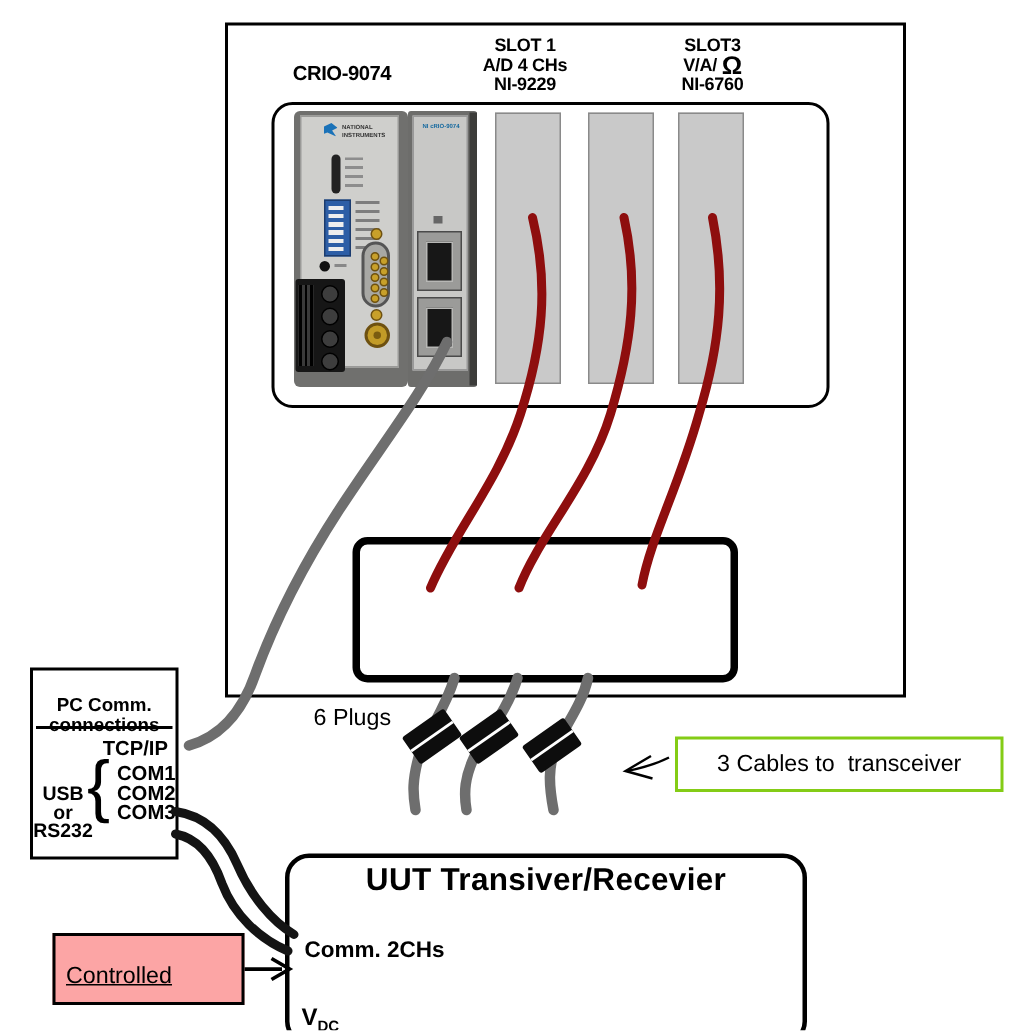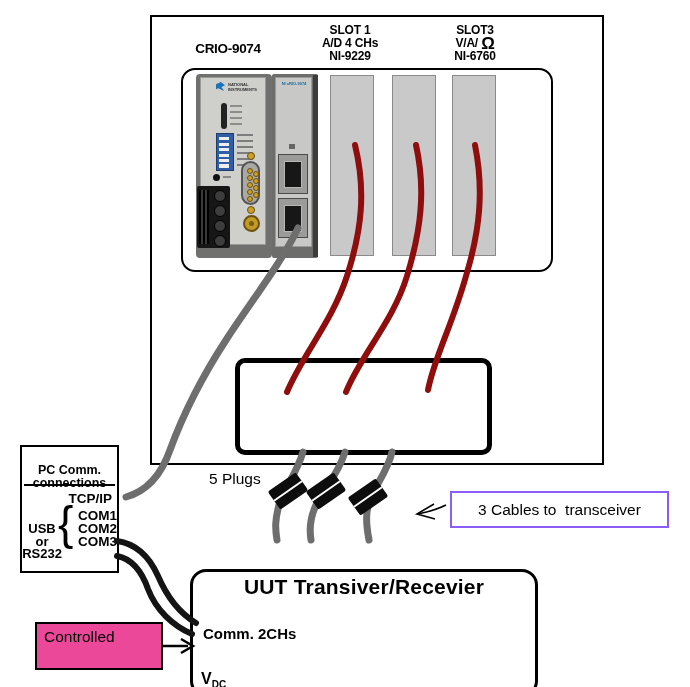--- a/index.html
+++ b/index.html
@@ -68,21 +68,21 @@
   #rj45-1{top:80px;} #rj45-2{top:124px;}
   .rj45-inner{left:5px;top:6px;width:18px;height:27px;background:#171717;border:1px solid #b7b7b5;}
 
   
   #connections-box{left:235px;top:358px;width:257px;height:97px;border:5px solid #000;border-radius:10px;
                    background:#fff;text-align:center;font-weight:bold;font-size:19px;line-height:23px;
                    padding-top:37px;letter-spacing:0.3px;}
 
   
   #plugs-label{left:209px;top:470px;font-size:15.5px;}
-  #cables-box{left:450px;top:491px;width:219px;height:37px;border:2px solid #8b5cf6;background:#fff;
+  #cables-box{left:450px;top:491px;width:219px;height:37px;border:2px solid #84cc16;background:#fff;
               text-align:center;font-size:15.5px;line-height:33px;}
 
   
   #pc-box{left:20px;top:445px;width:99px;height:128px;border:2px solid #000;background:#fff;font-weight:bold;}
   .pc-title{width:100%;text-align:center;font-size:12.5px;line-height:14px;}
   #pc-title1{top:4px;margin-top:12px;} #pc-title2{top:18px;margin-top:11px;}
   #pc-divider{left:2px;top:37px;width:91px;border-top:2px solid #000;}
   #pc-tcpip{top:44px;right:5px;font-size:13.5px;}
   #pc-usb-stack{left:0px;top:76px;width:40px;text-align:center;font-size:13px;line-height:12.5px;}
   #pc-brace{left:36px;top:53px;font-size:46px;font-weight:normal;line-height:46px;}
@@ -90,22 +90,22 @@
 
   
   #uut-box{left:190px;top:569px;width:348px;height:128px;border:3px solid #000;border-radius:16px;background:#fff;}
   .uut-line{width:100%;text-align:center;font-weight:bold;font-size:21px;letter-spacing:0.2px;}
   #uut-line1{top:3px;} #uut-line2{top:26px;}
   #uut-line3{left:10px;top:53px;font-weight:bold;font-size:15px;}
   #uut-vdc{left:8px;top:98px;font-weight:bold;font-size:16px;}
   #uut-vdc sub{font-size:10px;}
 
   
-  #ps-box{left:35px;top:622px;width:128px;height:48px;border:2px solid #000;background:#ec4899;
-          font-size:15.5px;line-height:20px;padding:3px 0 0 7px;}
+  #ps-box{left:35px;top:622px;width:128px;height:48px;border:2px solid #000;background:#fca5a5;
+          font-size:15.5px;line-height:20px;padding:17px 0 0 7px;text-decoration:underline;}
 
   
   #wires{left:0;top:0;width:690px;height:687px;pointer-events:none;}
 </style>
 </head>
 <body>
 
 <div id="canvas">
 
   <div class="abs" id="outer-rect"></div>
@@ -179,21 +179,21 @@
       </div>
       <div class="abs rj45" id="rj45-2">
         <div class="abs rj45-inner"></div>
       </div>
     </div>
   </div>
 
   <div class="abs" id="connections-box">
   </div>
 
-  <div class="abs" id="plugs-label">5 Plugs</div>
+  <div class="abs" id="plugs-label">6 Plugs</div>
 
   <div class="abs pre" id="cables-box">3 Cables to  transceiver</div>
 
   <div class="abs" id="pc-box">
     <div class="abs pc-title" id="pc-title1">PC Comm.</div>
     <div class="abs pc-title" id="pc-title2">connections</div>
     <div class="abs" id="pc-divider"></div>
     <div class="abs" id="pc-tcpip">TCP/IP</div>
     <div class="abs" id="pc-usb-stack">
       <div>USB</div>

